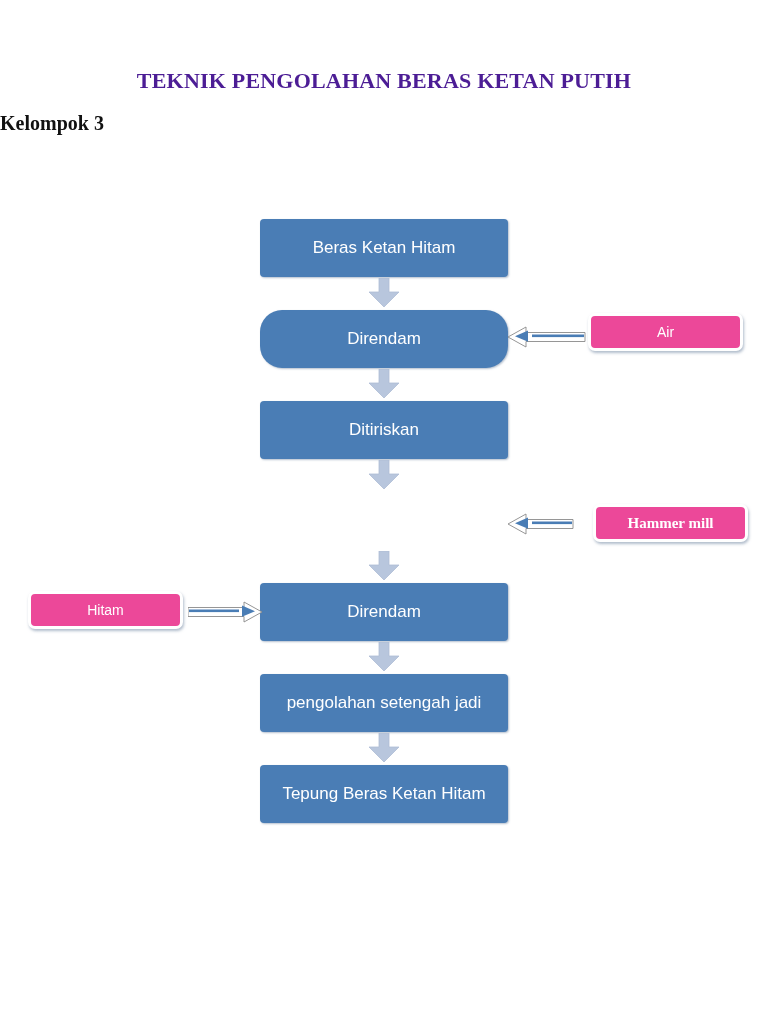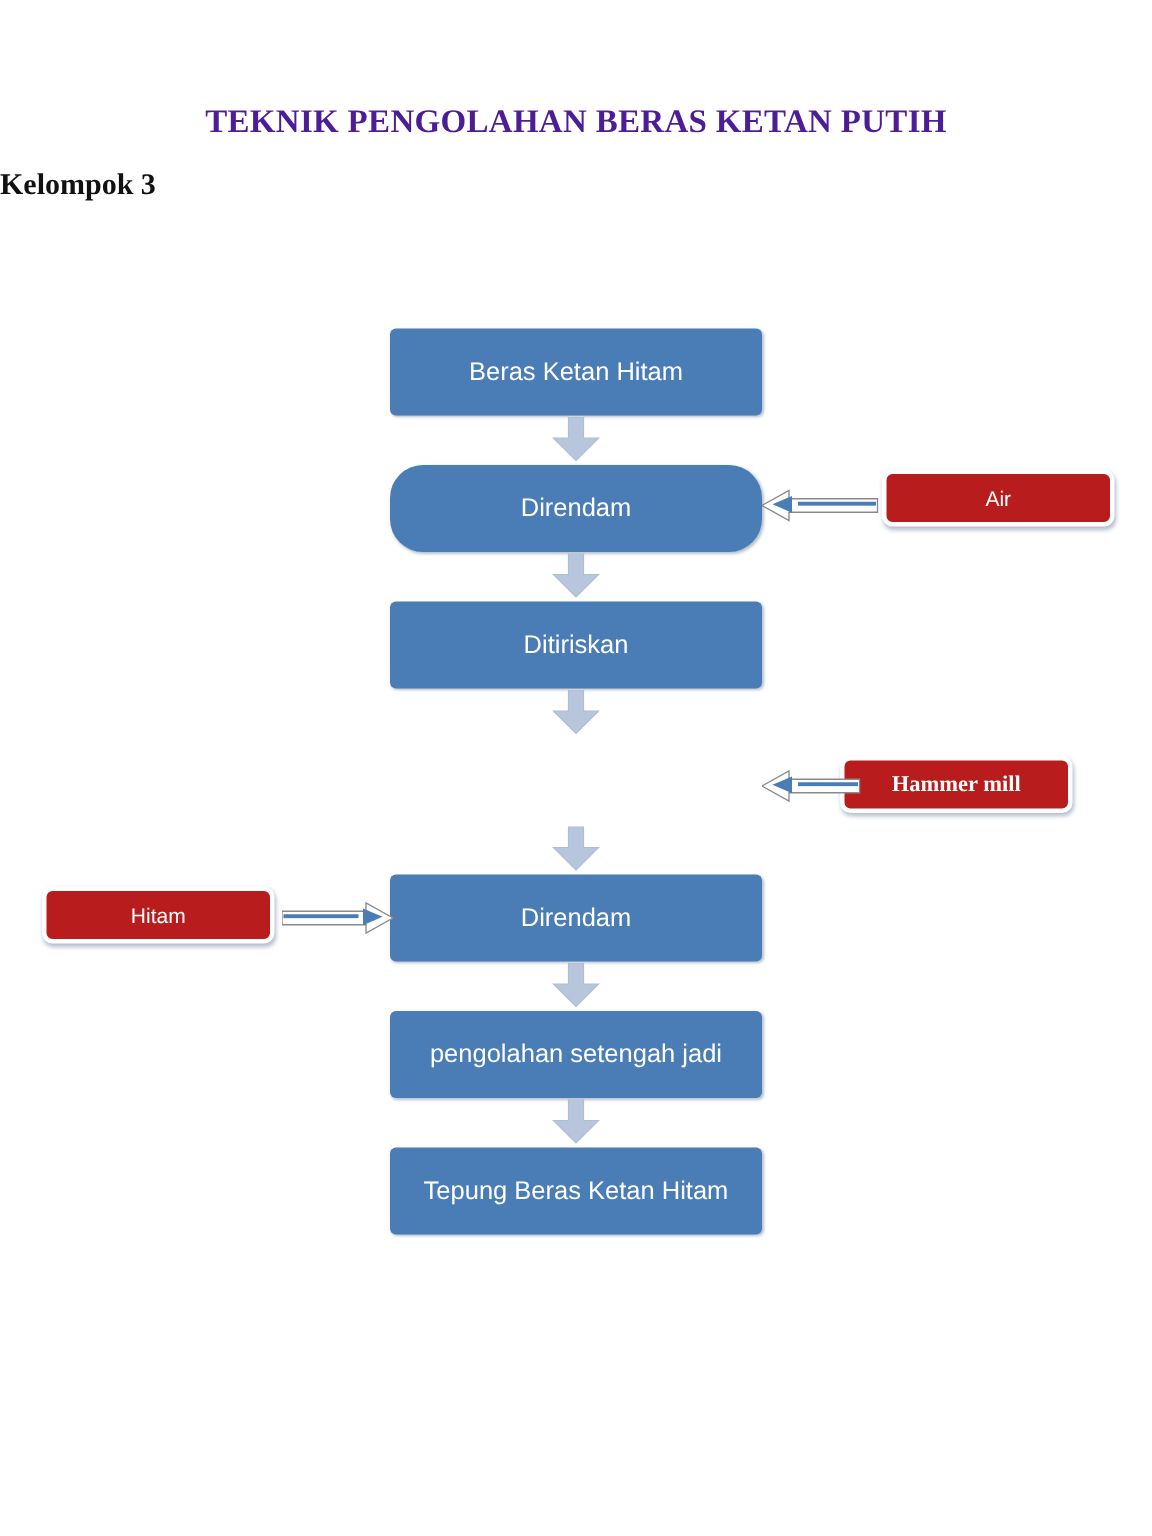--- a/index.html
+++ b/index.html
@@ -75,21 +75,21 @@
     left: 368px;
     width: 32px;
     height: 30px;
   }
   .down-arrow svg { display: block; }
 
   
   .side-box {
     position: absolute;
     height: 38px;
-    background: #b91c1c;
+    background: #ec4899;
     border: 3px solid #ffffff;
     border-radius: 7px;
     box-shadow: 1px 2px 3px rgba(150,165,185,0.75);
     display: flex;
     align-items: center;
     justify-content: center;
     box-sizing: border-box;
   }
   .side-box .box-label {
     color: #ffffff;
@@ -180,21 +180,21 @@
     <span class="box-label">Air</span>
   </div>
   <div class="h-arrow" style="left:508px; top:324px;">
     <svg width="78" height="26" viewBox="0 0 78 26" xmlns="http://www.w3.org/2000/svg">
       <polygon points="0,13 18,3 18,8.5 77,8.5 77,17.5 18,17.5 18,23" fill="#ffffff" stroke="#8a8a8a" stroke-width="0.9"></polygon>
       <rect x="24" y="10.5" width="52" height="2.6" fill="#4a7db5"></rect>
       <polygon points="7,12.2 20,6.6 20,17.8" fill="#4a7db5"></polygon>
     </svg>
   </div>
 
-  <div class="side-box serif-label" style="left:560px; top:504px; width:155px;">
+  <div class="side-box serif-label" style="left:593px; top:504px; width:155px;">
     <span class="box-label">Hammer mill</span>
   </div>
   <div class="h-arrow" style="left:508px; top:511px; width:66px;">
     <svg width="66" height="26" viewBox="0 0 66 26" xmlns="http://www.w3.org/2000/svg">
       <polygon points="0,13 18,3 18,8.5 65,8.5 65,17.5 18,17.5 18,23" fill="#ffffff" stroke="#8a8a8a" stroke-width="0.9"></polygon>
       <rect x="24" y="10.5" width="40" height="2.6" fill="#4a7db5"></rect>
       <polygon points="7,12.2 20,6.6 20,17.8" fill="#4a7db5"></polygon>
     </svg>
   </div>
 

